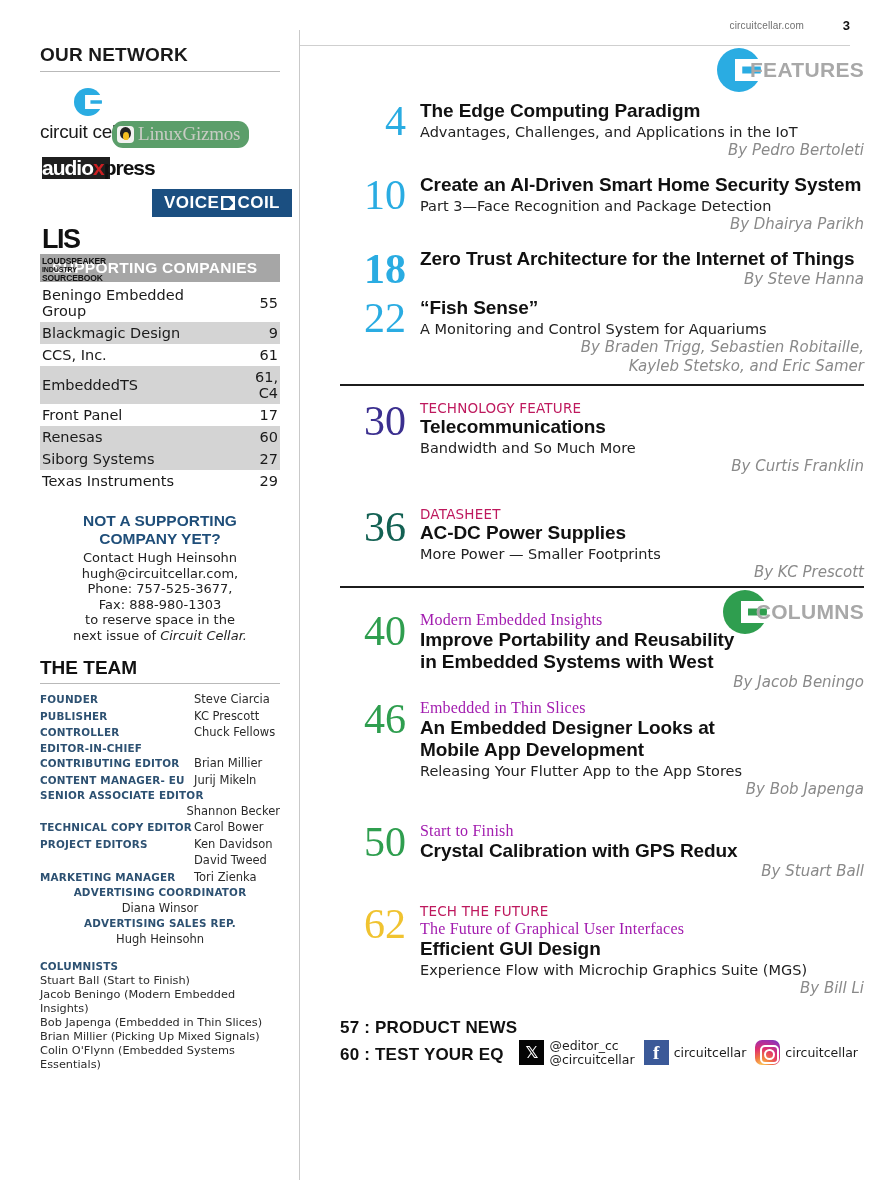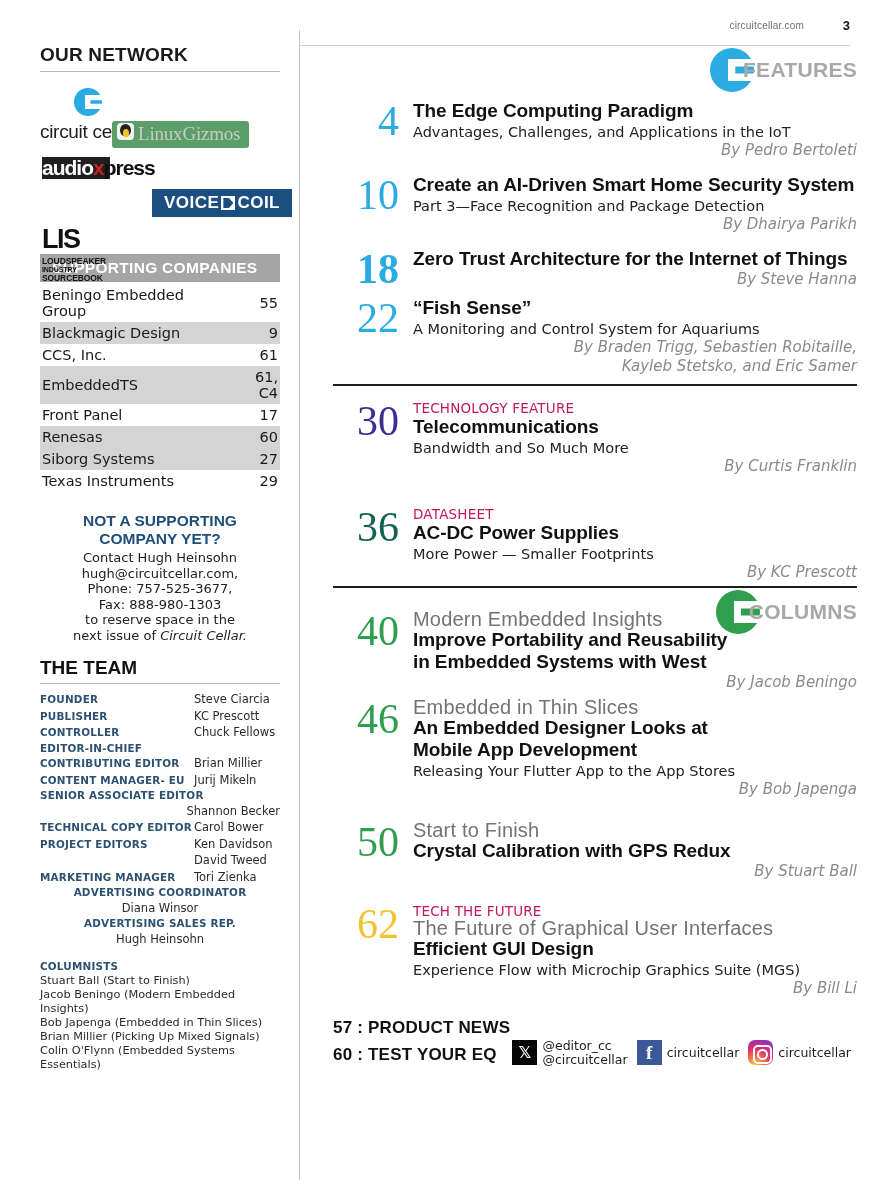--- a/index.html
+++ b/index.html
@@ -49,22 +49,22 @@
   }
   .cc-mark::after {
     content: ""; position: absolute; right: -1px; top: 7px;
     width: 18px; height: 14px; background: #ffffff;
     clip-path: polygon(0 0, 100% 0, 100% 38%, 30% 38%, 30% 62%, 100% 62%, 100% 100%, 0 100%);
   }
   .cc-word { font-size: 19px; color: #1b1b1b; letter-spacing: -.3px; font-weight: 500; }
 
   .logo-lg {
     position: absolute; left: 72px; top: 35px;
-    background: #5b9e6a; border-radius: 3px;
-    padding: 2px 9px 3px 5px; display: flex; align-items: flex-start; gap: 4px;
+    background: #5b9e6a; border-radius: 11px;
+    padding: 2px 9px 3px 5px; display: flex; align-items: center; gap: 4px;
   }
   .lg-pen {
     width: 17px; height: 17px; background: #f2f2f0; border-radius: 4px;
     position: relative; overflow: hidden; flex: none;
   }
   .lg-pen::before {
     content: ""; position: absolute; left: 3px; top: 1px;
     width: 11px; height: 12px; border-radius: 50% 50% 45% 45%; background: #232323;
   }
   .lg-pen::after {
@@ -139,21 +139,21 @@
   .col-head {
     color: #2d5172; font-weight: bold; font-size: 10.4px; letter-spacing: .2px;
     margin-top: 14px; margin-bottom: 2px; font-family: "DejaVu Sans", sans-serif;
   }
   .col-item { font-size: 11.3px; color: #2a2a2a; line-height: 14px; font-family: "DejaVu Sans", sans-serif; }
 
   
   .vdiv { position: absolute; left: 299px; top: 30px; width: 1px; height: 1150px; background: #c9c9c9; }
 
   
-  .right { position: absolute; left: 333px; top: 46px; width: 524px; }
+  .right { position: absolute; left: 340px; top: 46px; width: 524px; }
 
   .badge { position: absolute; display: flex; align-items: center; }
   .badge .ring {
     width: 44px; height: 44px; border-radius: 50%; position: relative; flex: none;
   }
   .badge .ring::after {
     content: ""; position: absolute; right: -2px; top: 11px;
     width: 28px; height: 22px; background: #ffffff;
     clip-path: polygon(0 0, 100% 0, 100% 34%, 26% 34%, 26% 66%, 100% 66%, 100% 100%, 0 100%);
   }
@@ -171,21 +171,21 @@
   .entry .num {
     position: absolute; left: 0; top: 0; width: 66px; text-align: right;
     font-family: "Liberation Serif", serif; font-size: 42px; line-height: 42px;
   }
   .entry .body { margin-left: 80px; }
   .entry .kicker {
     font-size: 13.5px; color: #be185d; letter-spacing: .2px; line-height: 16px;
     font-family: "DejaVu Sans", sans-serif;
   }
   .entry .kicker.serifgray {
-    font-family: Liberation Sans, sans-serif; color: #737373; font-size: 20px; line-height: 19px;
+    font-family: Liberation Serif, serif; color: #a21caf; font-size: 16px; line-height: 19px;
   }
   .entry .title {
     font-size: 19px; font-weight: bold; color: #111; line-height: 22px; letter-spacing: -.1px;
   }
   .entry .sub {
     font-size: 14.5px; color: #222; line-height: 18px; margin-top: 1px;
     font-family: "DejaVu Sans", sans-serif;
   }
   .byline {
     text-align: right; font-style: italic; color: #8a8a8a; font-size: 15px; line-height: 19px;

